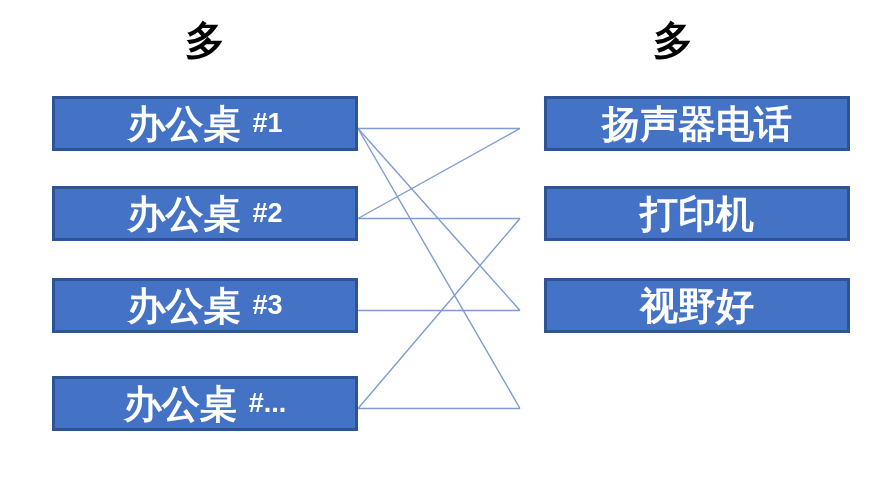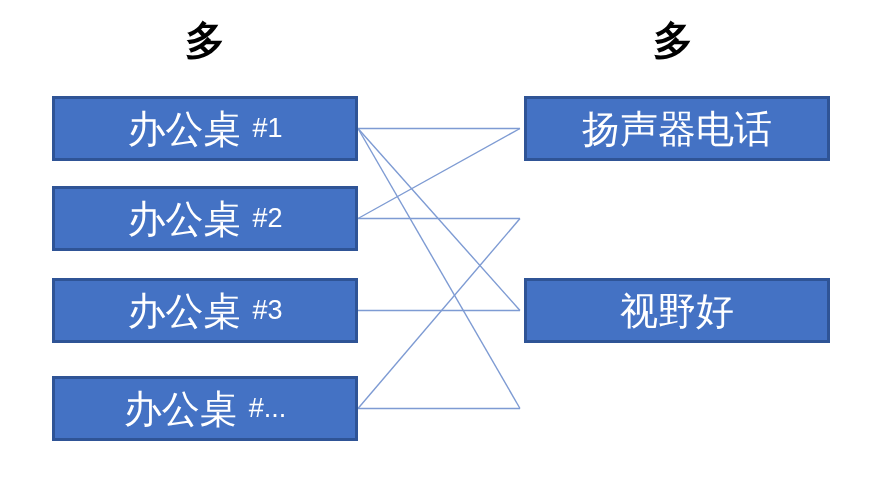--- a/index.html
+++ b/index.html
@@ -27,32 +27,33 @@
     font-weight: 700;
     color: var(--header-text, #000000);
     letter-spacing: 0;
   }
   .col-header.left  { left: 52px; }
   .col-header.right { left: 520px; }
 
   .entity-box {
     position: absolute;
     width: 306px;
-    height: 65px;
+    height: 55px;
     box-sizing: border-box;
     background: var(--box-fill, #4472C4);
     border: 3px solid var(--box-border, #2F5496);
     display: flex;
     align-items: center;
     justify-content: center;
     color: var(--box-text, #FFFFFF);
     white-space: nowrap;
+    font-weight: bold;
   }
   .col-left  { left: 52px; }
-  .col-right { left: 524px; }
+  .col-right { left: 544px; }
   .row0 { top: 96px; }
   .row1 { top: 186px; }
   .row2 { top: 278px; }
   .row3 { top: 376px; }
 
   .entity-main {
     font-size: 38px;
     line-height: 1;
   }
   .entity-num {
@@ -104,18 +105,22 @@
   </div>
   <div class="entity-box col-left row3">
     <span class="entity-main">办公桌</span>
     <span class="entity-num">#...</span>
   </div>
 
   <div class="entity-box col-right row0">
     <span class="entity-main">扬声器电话</span>
     <span class="entity-num"></span>
   </div>
+  <div class="entity-box col-right row1">
+    <span class="entity-main">打印机</span>
+    <span class="entity-num"></span>
+  </div>
   <div class="entity-box col-right row2">
     <span class="entity-main">视野好</span>
     <span class="entity-num"></span>
   </div>
 
 </div>
 
 </body></html>

